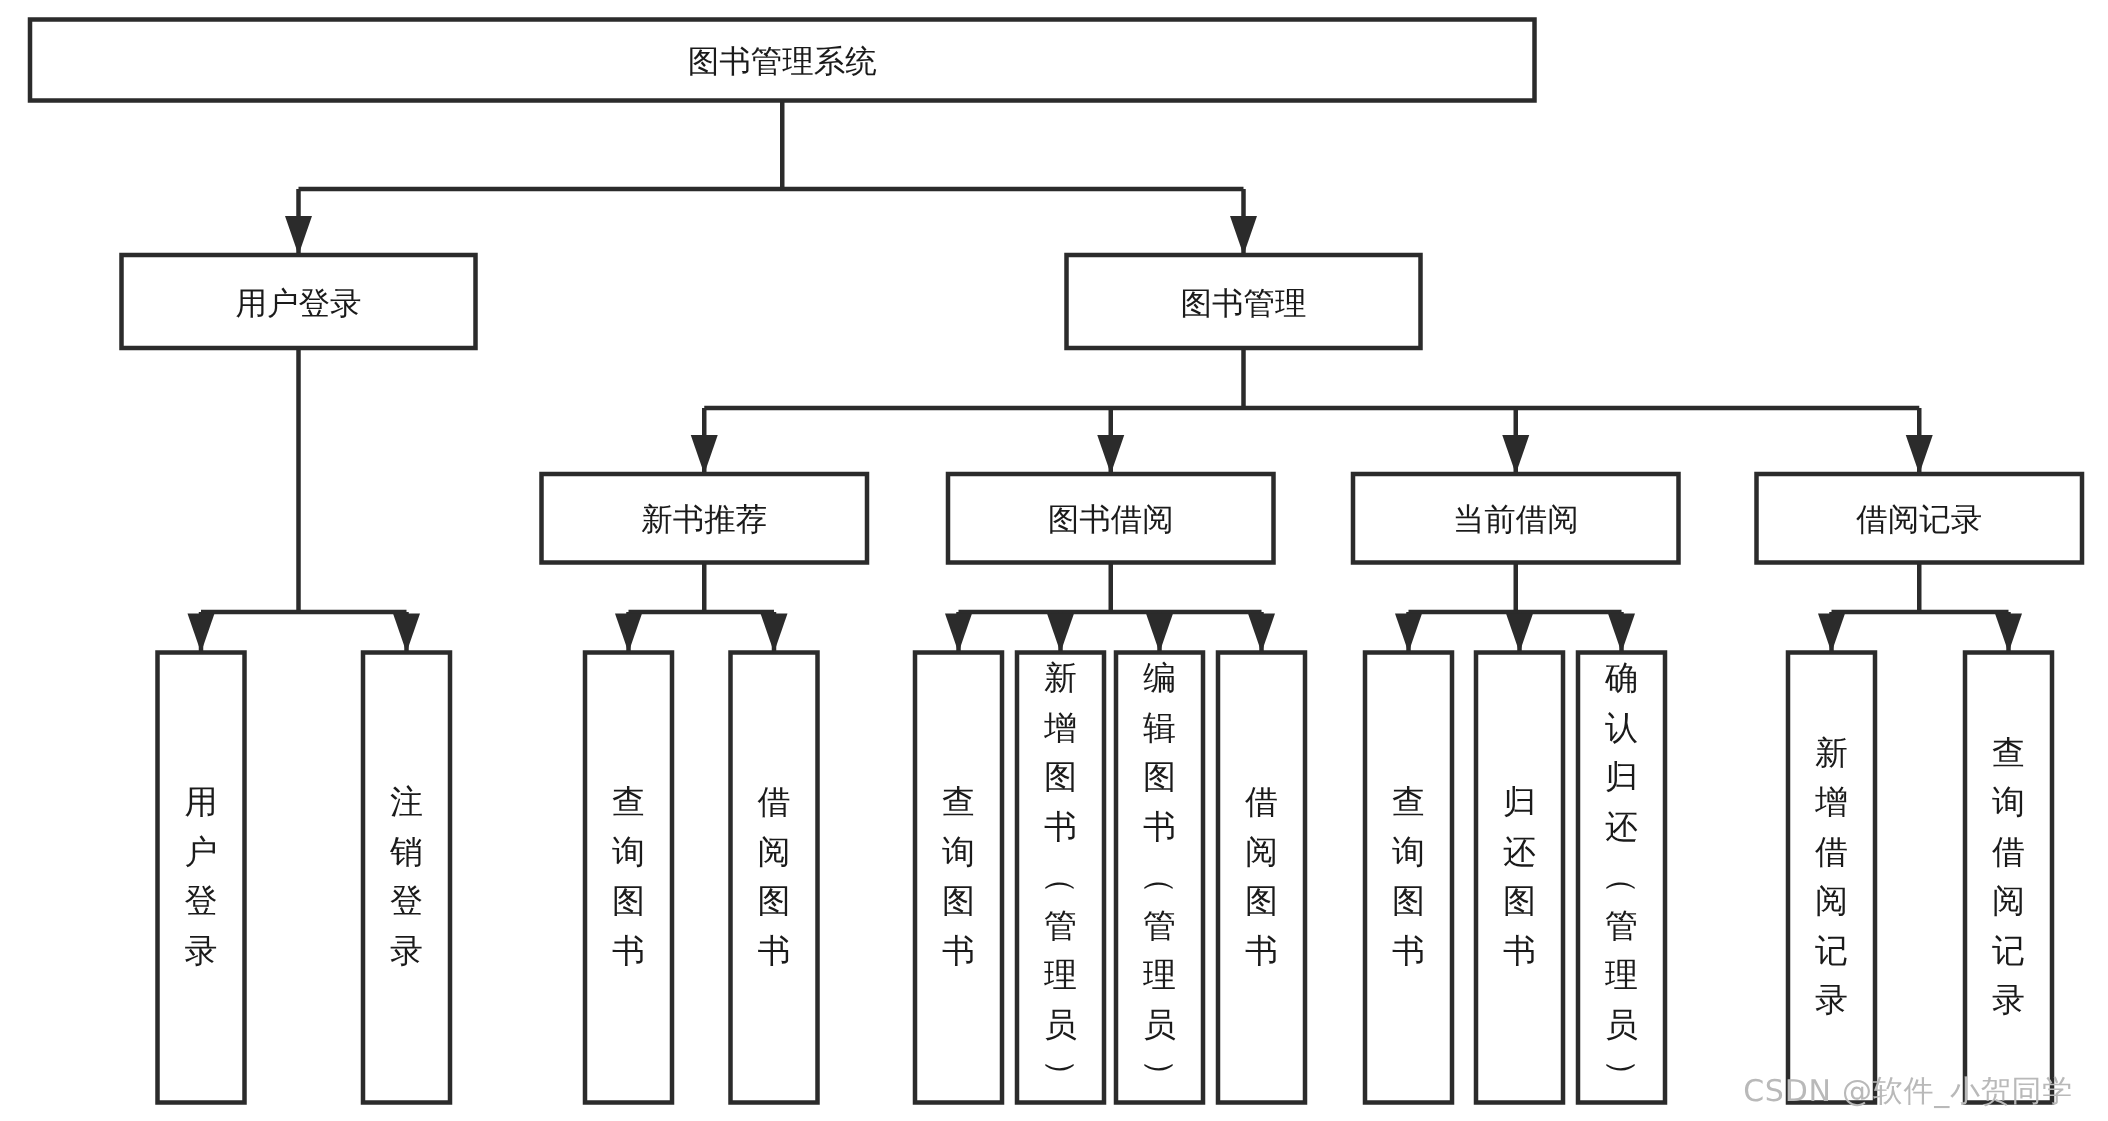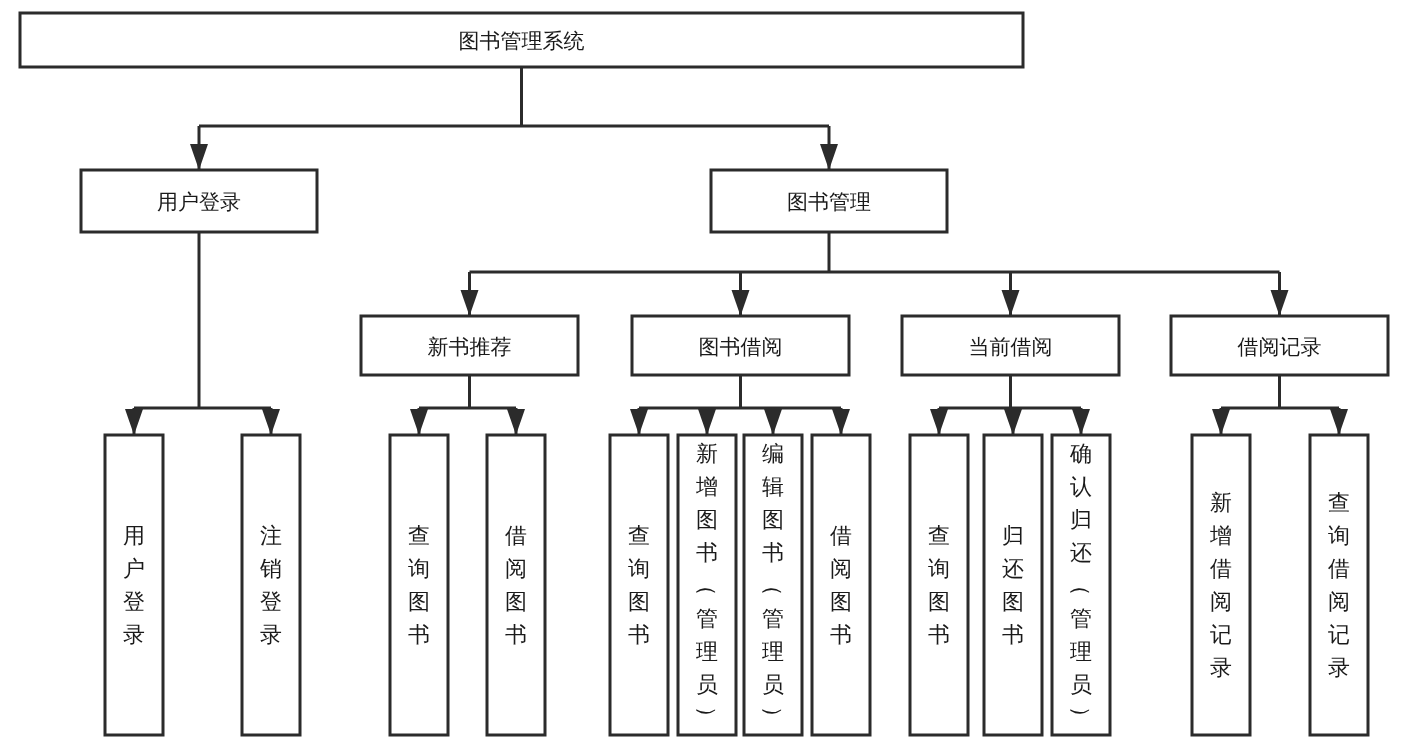--- a/index.html
+++ b/index.html
@@ -261,14 +261,15 @@
           <text x="1339" y="502.5" class="node-label-v">查</text>
           <text x="1339" y="535.5" class="node-label-v">询</text>
           <text x="1339" y="568.5" class="node-label-v">借</text>
           <text x="1339" y="601.5" class="node-label-v">阅</text>
           <text x="1339" y="634.5" class="node-label-v">记</text>
           <text x="1339" y="667.5" class="node-label-v">录</text>
         </g>
       </g>
   </svg>
 
+  <div class="watermark">CSDN @软件_小贺同学</div>
 
 </div>
 
 </body></html>

